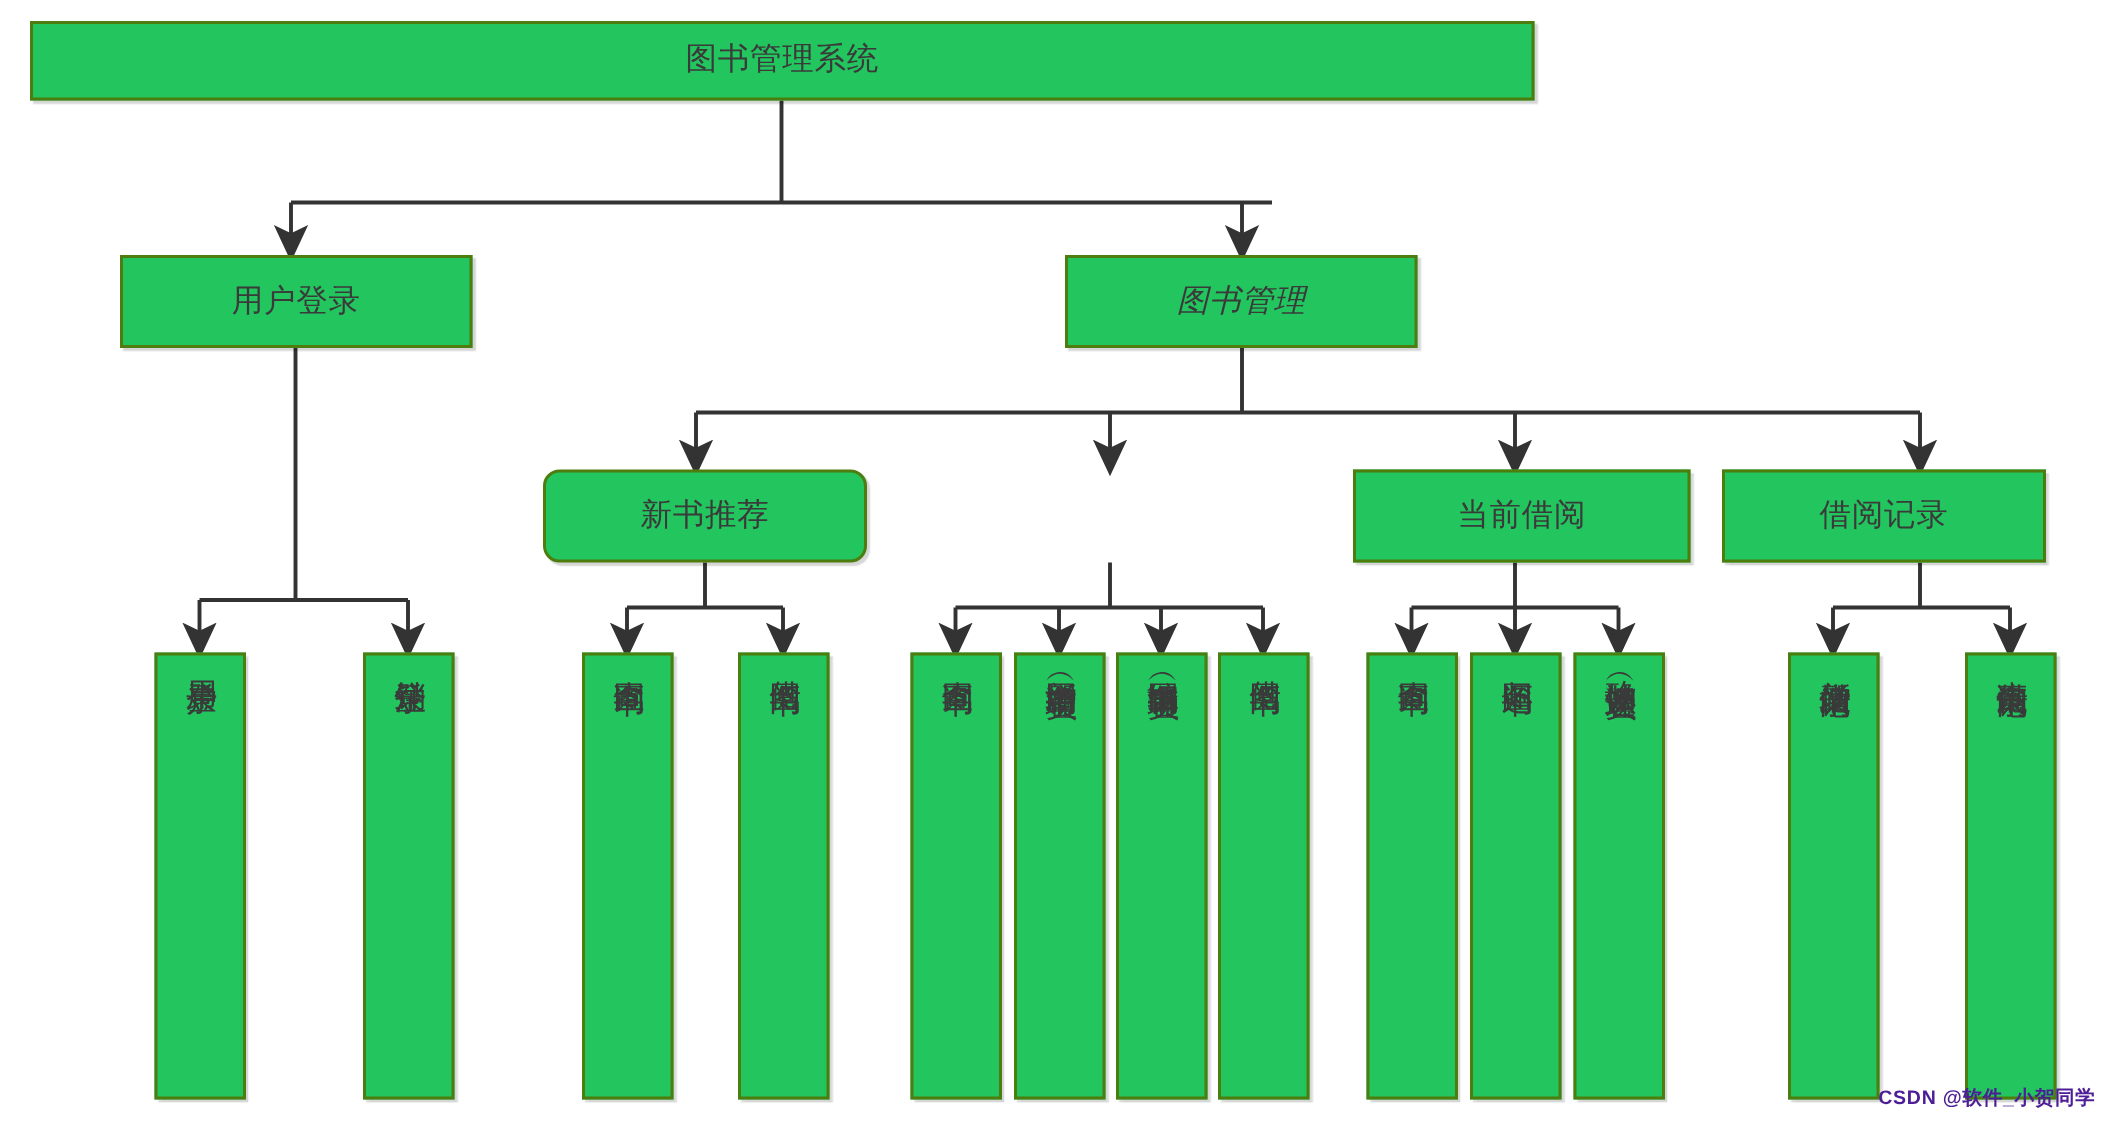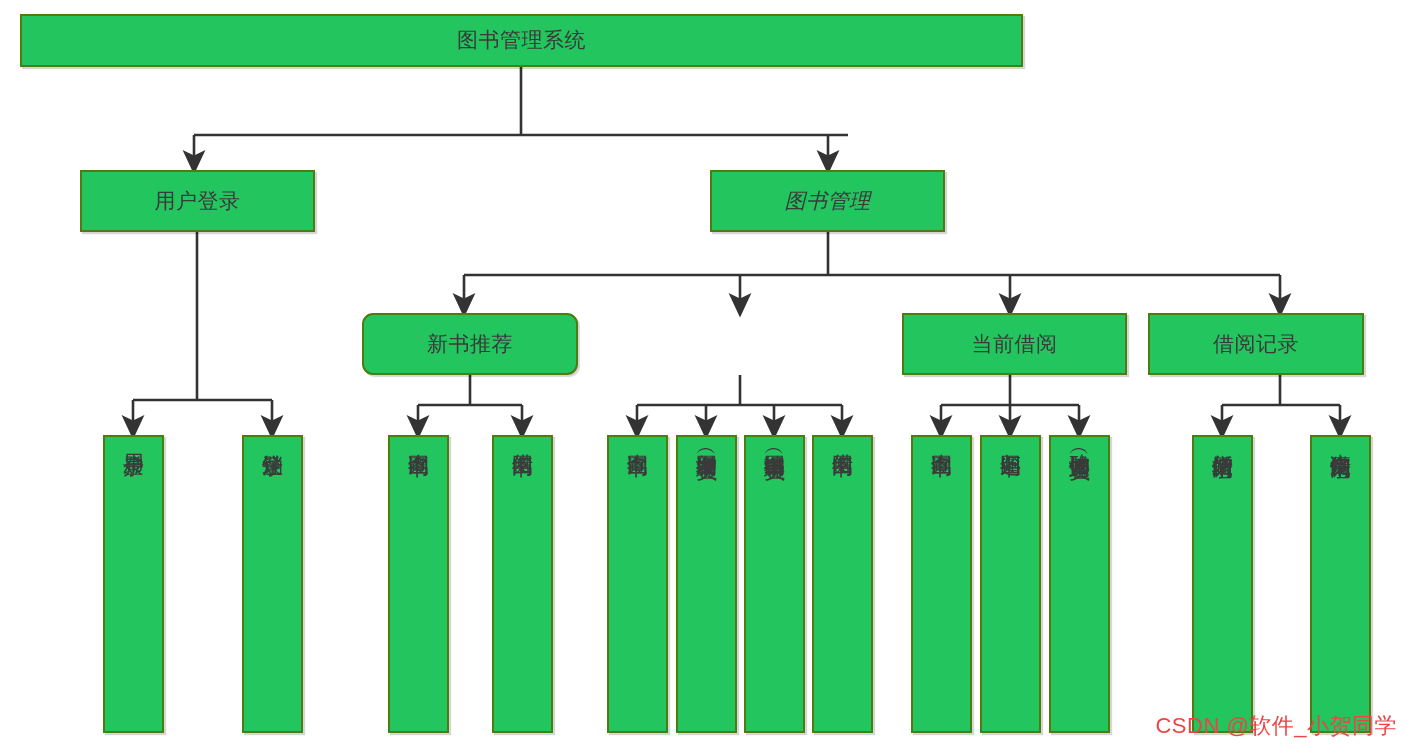--- a/index.html
+++ b/index.html
@@ -53,25 +53,26 @@
     font-size: 21px;
     line-height: 1.05;
     letter-spacing: 1px;
     white-space: nowrap;
     display: block;
   }
   .watermark {
     position: absolute;
     right: 8px;
     bottom: 6px;
-    font-size: 22px;
-    color: #ef4444;
+    font-size: 13px;
+    color: #4c1d95;
     letter-spacing: 0.5px;
     white-space: nowrap;
     user-select: none;
+    font-weight: bold;
   }
 </style>
 </head>
 <body>
 
 <div id="canvas">
 
   <svg id="edges" viewBox="0 0 1405 747">
     <defs>
       <marker id="arrow" markerWidth="11" markerHeight="11" refX="4.6" refY="5" orient="auto" markerUnits="strokeWidth">

